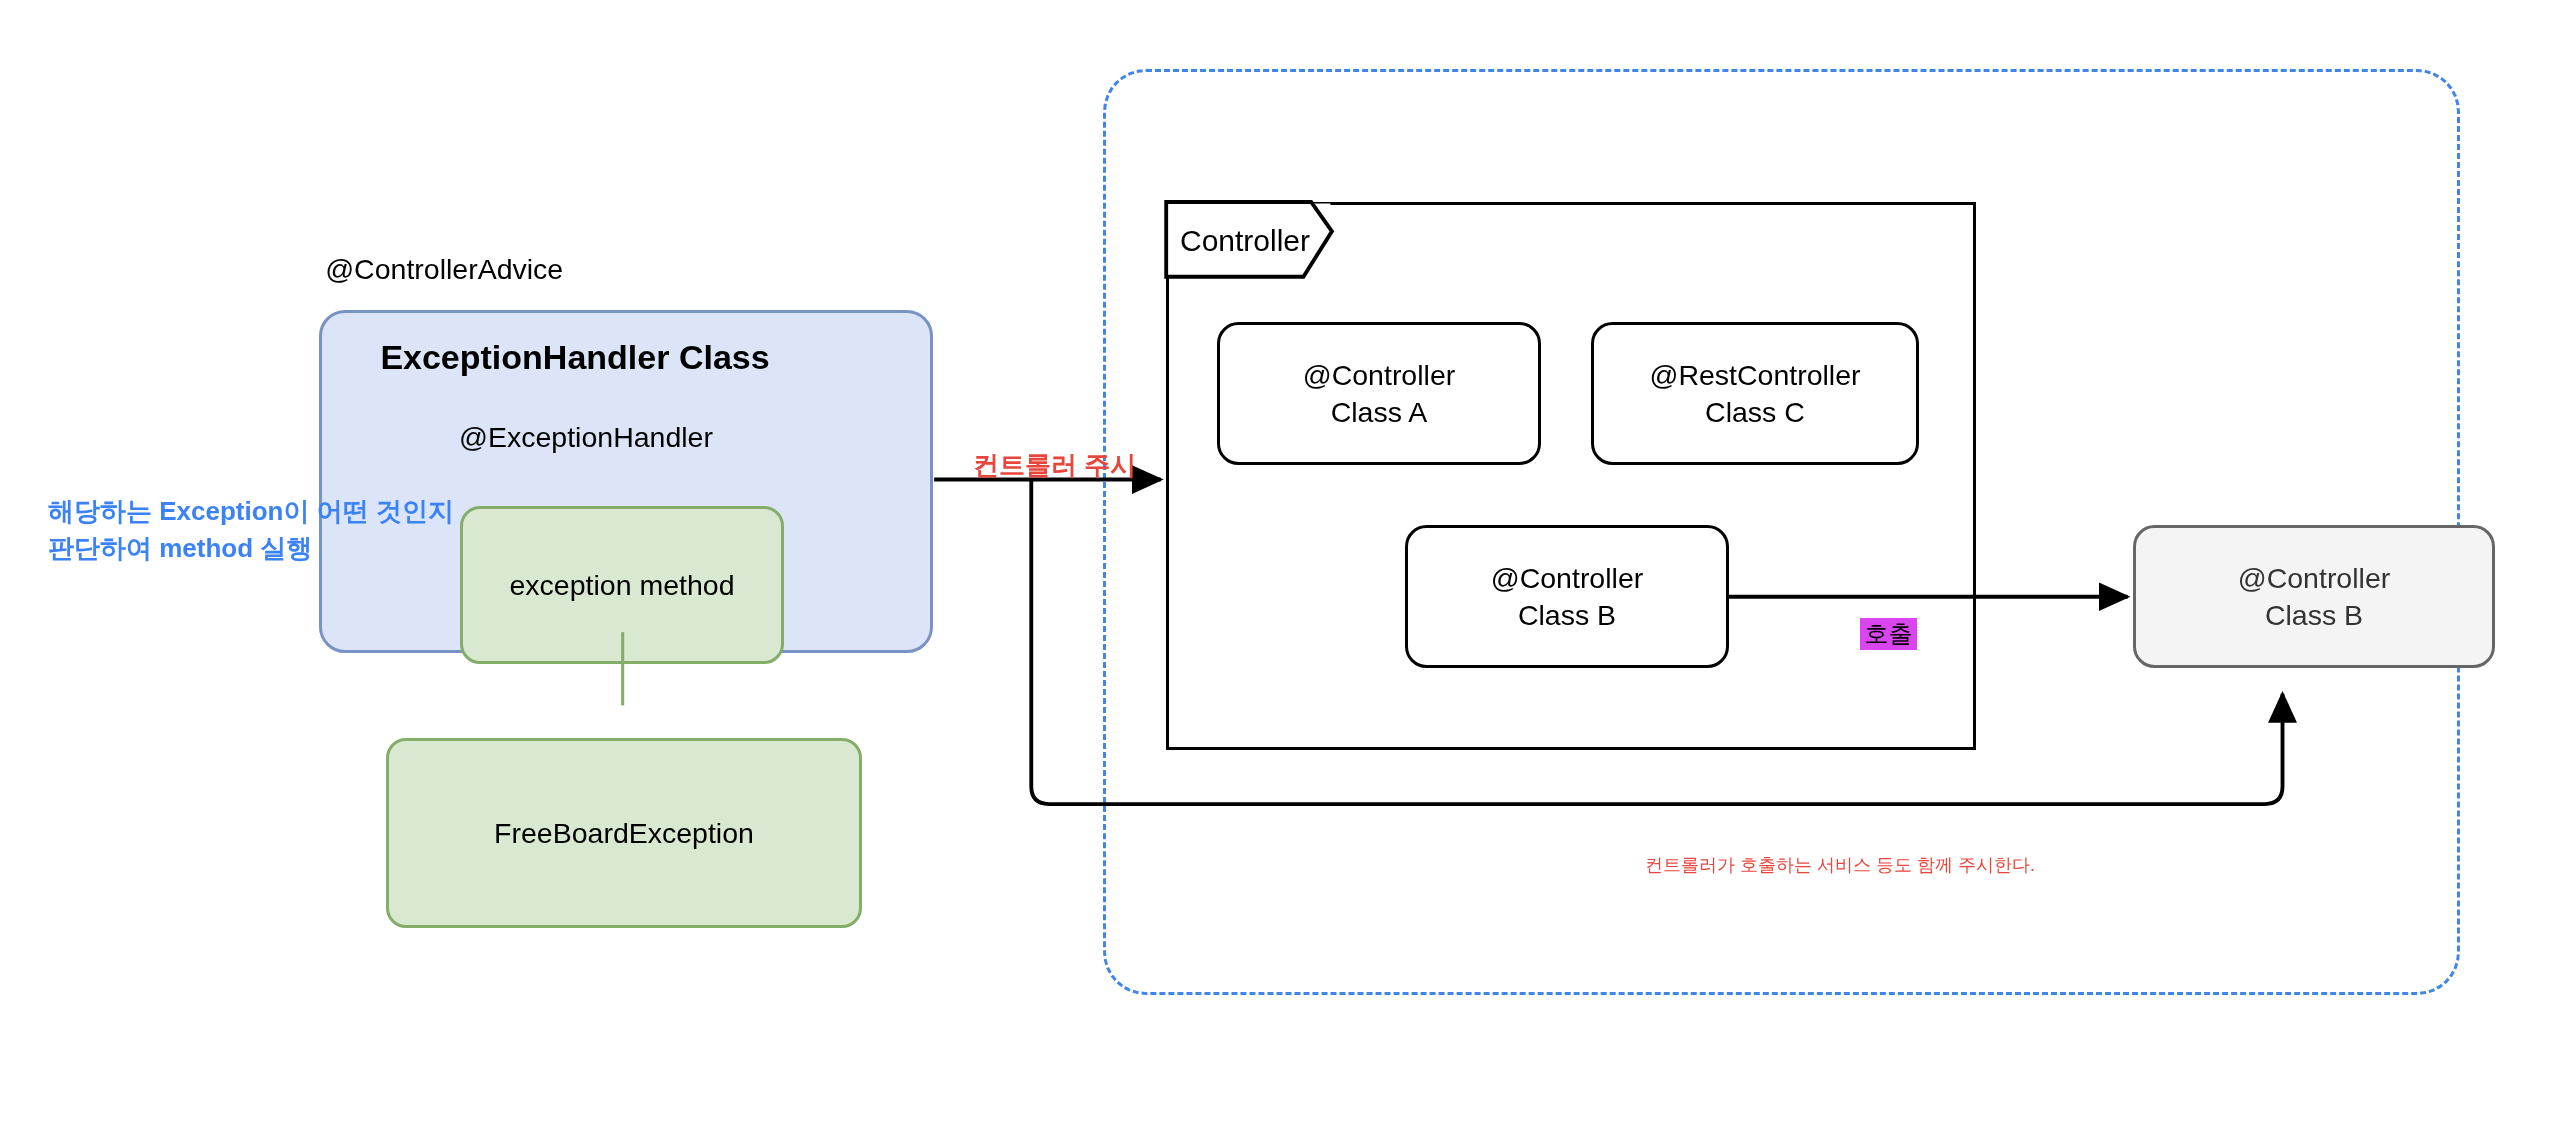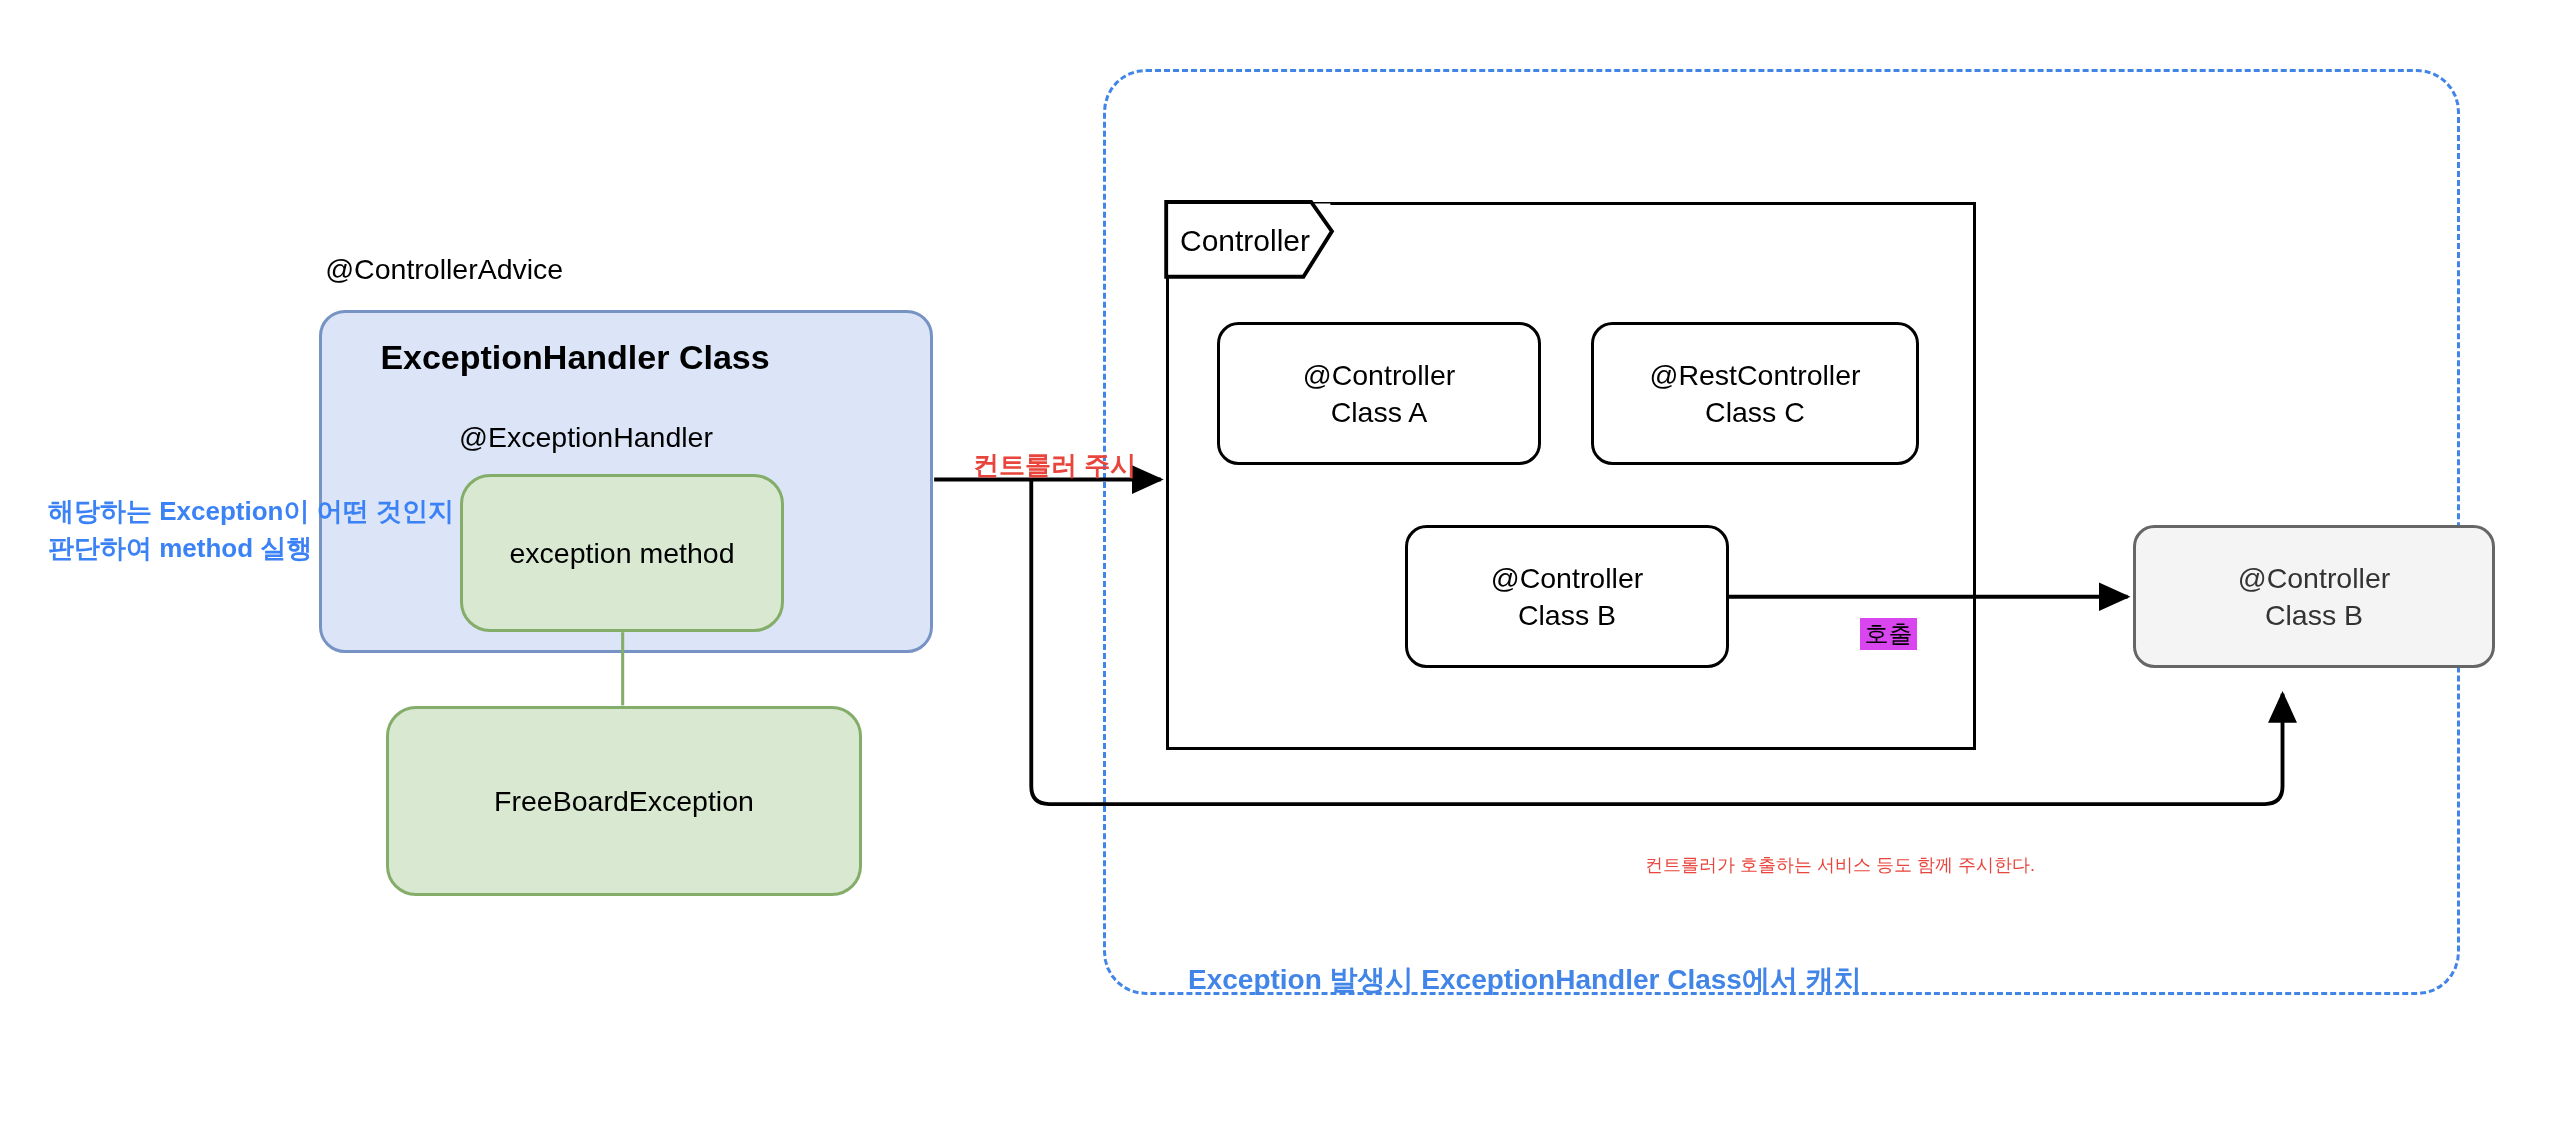--- a/index.html
+++ b/index.html
@@ -47,21 +47,22 @@
   }
   #advice-label{
     left:319px;top:253px;width:614px;
     font-size:28.5px;color:#000;text-align:left;padding-left:6.2px;
   }
 
   
   .greenbox{
     background:#d9e8d0;
     border:3.1px solid #84ad6a;
-    border-radius:30px;
+    border-radius:20px;
+    margin-top:32px;
   }
   #exception-method{
     left:460px;top:474px;width:324px;height:158px;
     font-size:28.5px;color:#000;
   }
   #freeboard-exception{
     left:386px;top:706px;width:476px;height:190px;
     font-size:28.5px;color:#000;
   }
 
@@ -185,16 +186,15 @@
 
     <path d="M2242,774 L2759,774" stroke="#000000" stroke-width="5" fill="none" marker-end="url(#arrow)"></path>
   </svg>
 
   <div class="ann" id="note-watch">컨트롤러 주시</div>
 
   <div class="ann" id="note-call">호출</div>
 
   <div class="ann" id="note-service">컨트롤러가 호출하는 서비스 등도 함께 주시한다.</div>
 
-  <div class="ann" id="note-catch">Exception 발생시 ExceptionHandler Class에서 캐치</div>
 
 </div>
 
 
 </body></html>

